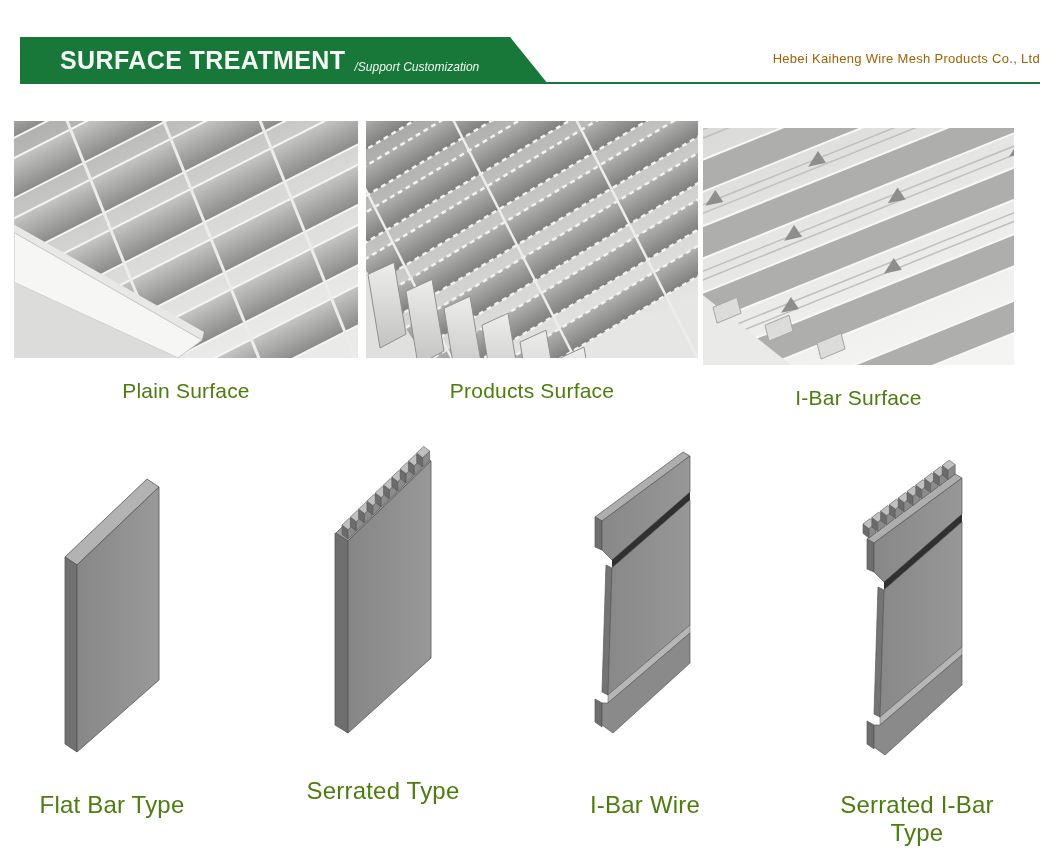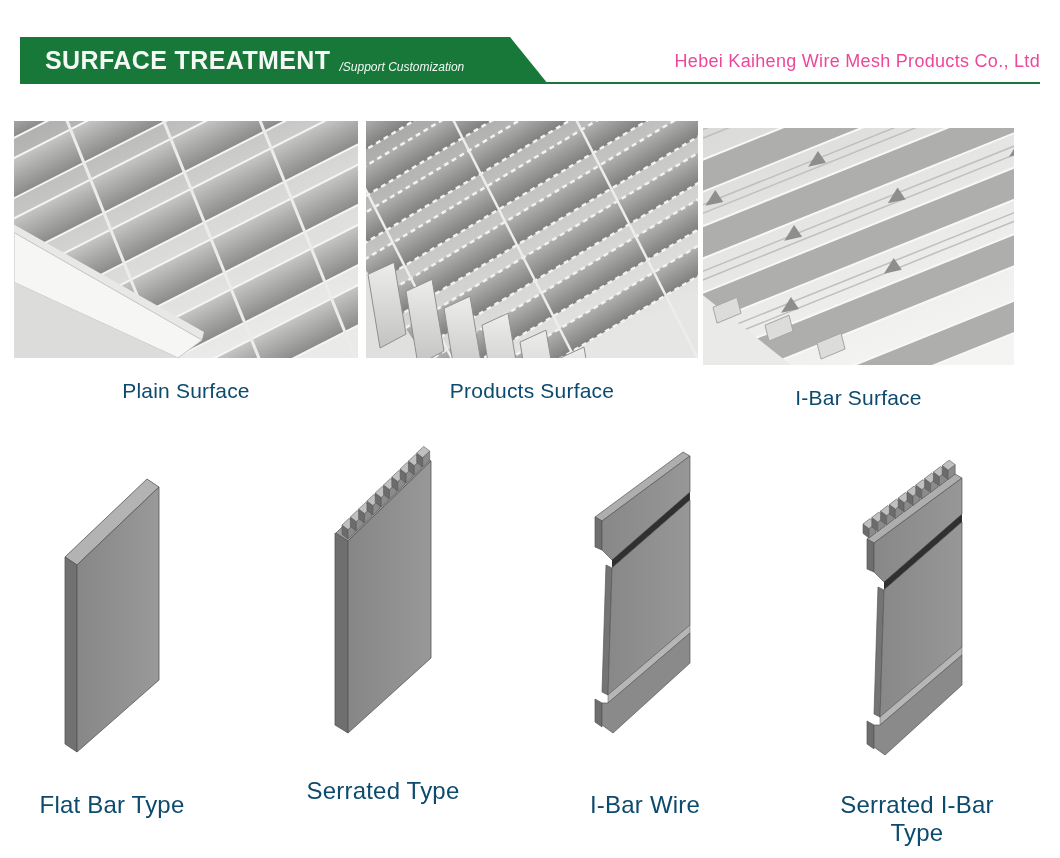--- a/index.html
+++ b/index.html
@@ -5,35 +5,35 @@
   html,body{margin:0;padding:0;}
   body{
     width:1060px;height:858px;position:relative;background:#ffffff;
     font-family:"Liberation Sans", sans-serif;overflow:hidden;
   }
   
   .banner{
     position:absolute;left:20px;top:37px;width:528px;height:47px;
     background:#177839;
     clip-path:polygon(0 0, 92.8% 0, 100% 100%, 0 100%);
-    display:flex;align-items:center;padding-left:25px;box-sizing:border-box;
+    display:flex;align-items:center;padding-left:40px;box-sizing:border-box;
     color:#f4f9f5;white-space:nowrap;
   }
   .banner .title{font-size:25px;font-weight:bold;letter-spacing:.4px;}
   .banner .subtitle{font-size:12px;font-style:italic;font-weight:500;margin-left:9px;margin-top:12px;}
   .company{
-    position:absolute;top:51px;right:20px;font-size:18px;color:#ec4899;letter-spacing:.3px;
+    position:absolute;top:51px;right:20px;font-size:13px;color:#a16207;letter-spacing:.3px;
   }
   .rule{position:absolute;top:82px;left:538px;width:502px;height:2px;background:#177839;}
 
   
   figure{margin:0;position:absolute;text-align:center;}
   .photo{height:237px;overflow:hidden;background:#dddddb;}
   .photo svg{display:block;}
-  figcaption{font-size:21px;color:#0c4a6e;margin-top:21px;letter-spacing:.2px;}
+  figcaption{font-size:21px;color:#4d7c0f;margin-top:21px;letter-spacing:.2px;}
 
   .f1{left:14px;top:121px;width:344px;}
   .f2{left:366px;top:121px;width:332px;}
   .f3{left:703px;top:128px;width:311px;}
 
   .shape{height:315px;display:flex;justify-content:center;align-items:flex-start;}
   .t1{left:12px;top:450px;width:200px;}
   .t2{left:283px;top:436px;width:200px;}
   .t3{left:545px;top:450px;width:200px;}
   .t4{left:812px;top:450px;width:210px;}

